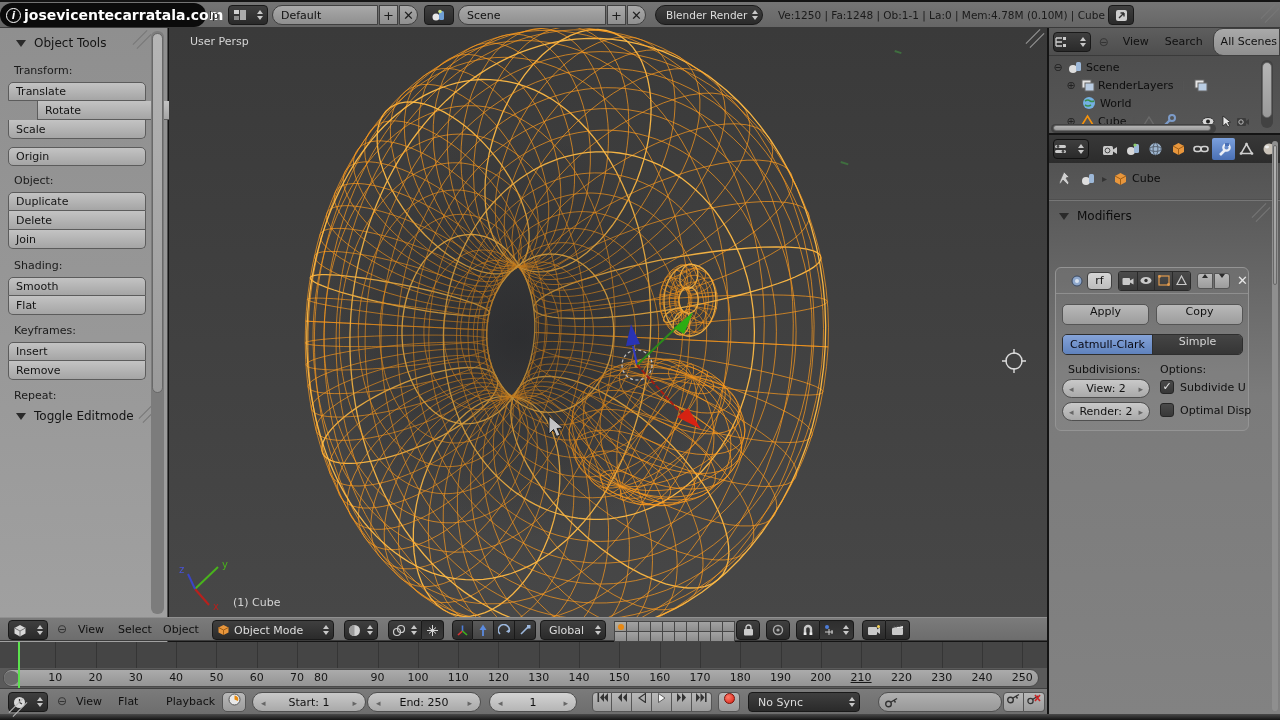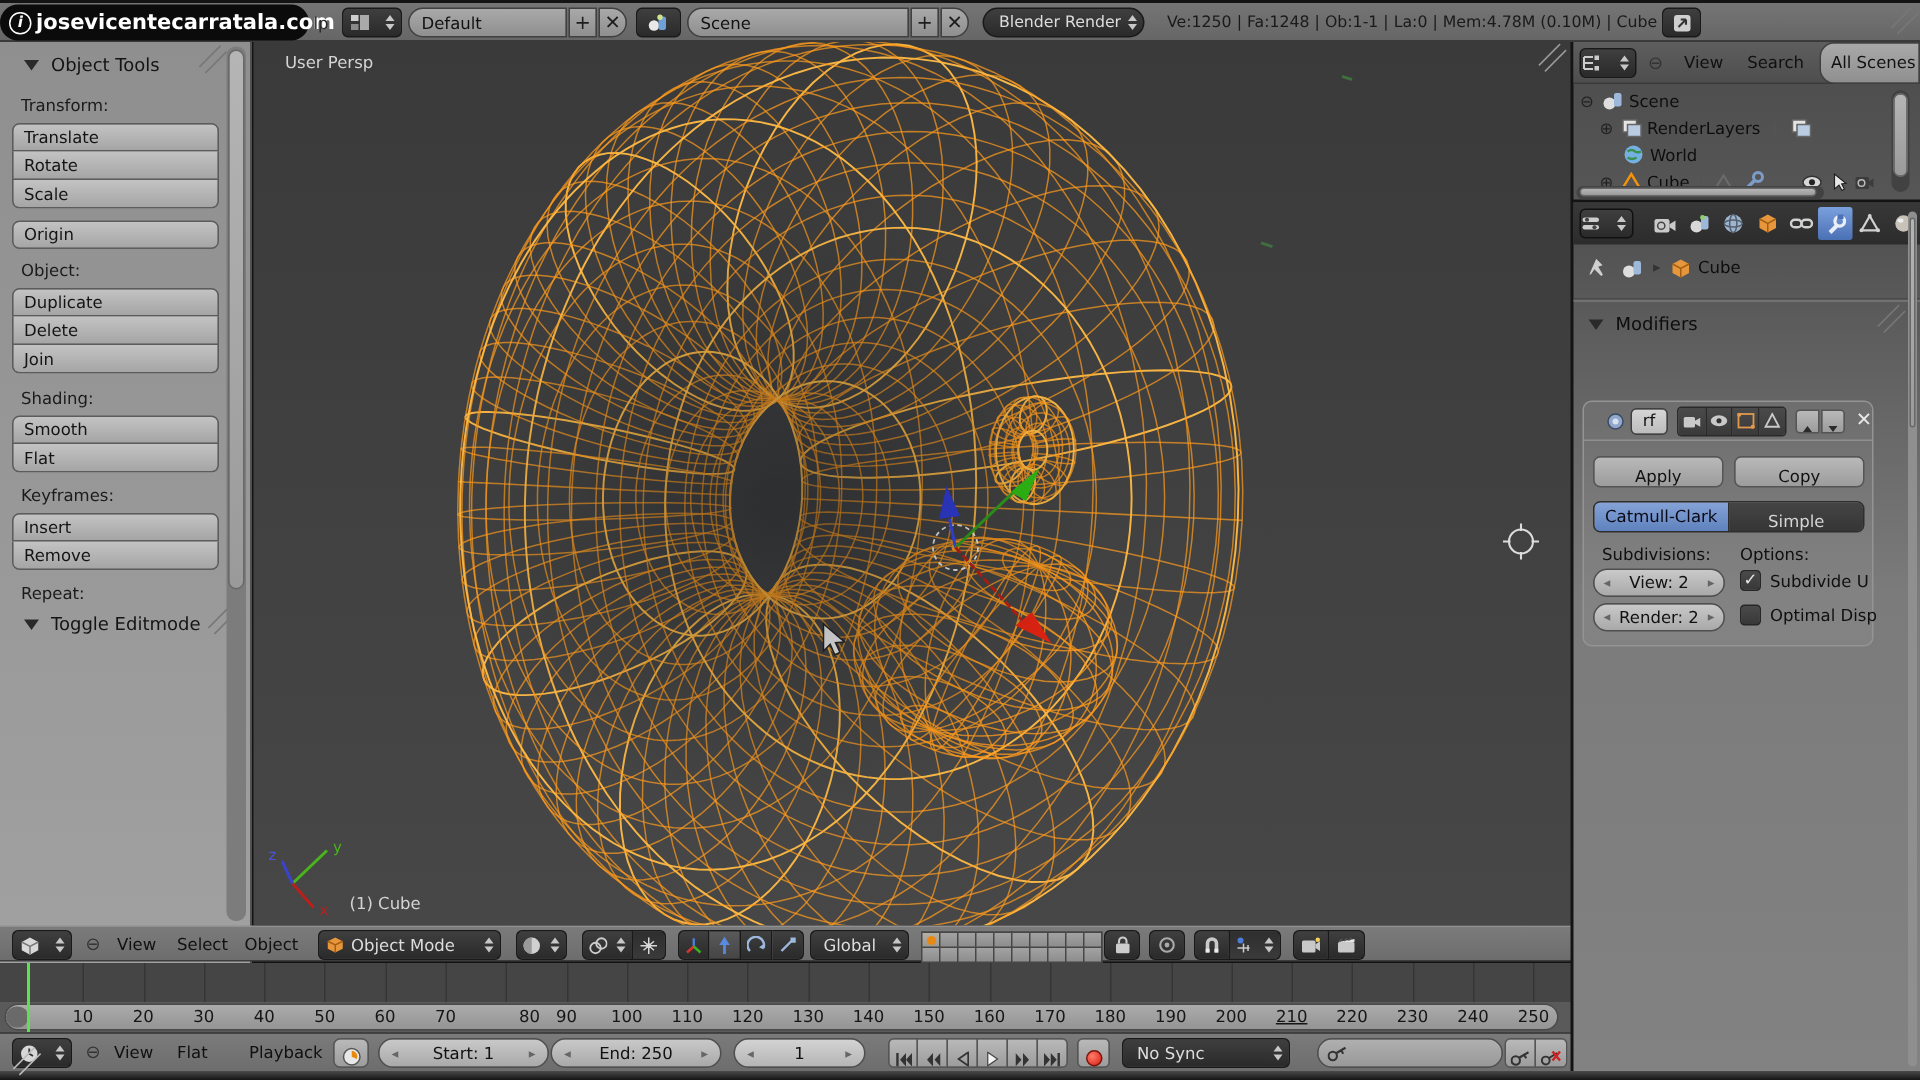--- a/index.html
+++ b/index.html
@@ -56,21 +56,21 @@
 
 #v3d-header{position:absolute;left:0;top:617px;width:1047px;height:24px;background:linear-gradient(#7b7b7b,#6d6d6d);border-top:1px solid #909090;border-bottom:1px solid #3c3c3c;}
 #timeline-dark{position:absolute;left:0;top:642px;width:1047px;height:26px;background:#454545;}
 #ruler{position:absolute;left:0;top:668px;width:1047px;height:20px;background:#5a5a5a;}
 #ruler .ruler-pill{position:absolute;left:3px;top:1px;width:1036px;height:18px;background:linear-gradient(#ababab,#949494);border-radius:9px;border:1px solid #4a4a4a;}
 .tick-label{position:absolute;top:3px;width:30px;text-align:center;font-size:11px;color:#161616;}
 .tick-line{position:absolute;top:0;width:1px;height:26px;background:rgba(0,0,0,.22);}
 #playhead{position:absolute;width:2px;background:#5ce24e;}
 #tl-header{position:absolute;left:0;top:688px;width:1047px;height:26px;background:linear-gradient(#7b7b7b,#6d6d6d);border-top:1px solid #3f3f3f;}
 #bottom-edge{position:absolute;left:0;top:714px;width:1280px;height:6px;background:linear-gradient(#4a4a4a,#141414);}
-.hbtn{background:linear-gradient(#b9b9b9,#9c9c9c);border:1px solid #555;display:flex;align-items:flex-end;justify-content:center;}
+.hbtn{background:linear-gradient(#b9b9b9,#9c9c9c);border:1px solid #555;display:flex;align-items:flex-start;justify-content:center;}
 .menu-item{font-size:11px;color:#101010;position:absolute;top:5px;}
 .minus-circle{font-size:12px;color:#333;}
 .layer-grid{position:absolute;display:grid;grid-template-columns:repeat(5,11px);grid-template-rows:repeat(2,9px);border:1px solid #474747;background:#474747;gap:1px;}
 .layer-cell{background:linear-gradient(#a2a2a2,#8d8d8d);position:relative;}
 .layer-cell.active{background:linear-gradient(#b5b0a4,#9d9890);}
 .layer-cell.active::after{content:"";position:absolute;left:2.5px;top:1.5px;width:6px;height:6px;border-radius:50%;background:#e98912;}
 svg{display:block}
 text{font-family:"DejaVu Sans",sans-serif;}
 </style>
 </head>
@@ -146,21 +146,21 @@
       <span>Object Tools</span>
     </div>
     <div class="grip" style="left:126px;top:6px;">
         <i></i>
         <i></i>
       </div>
     <span class="shelf-label" style="top:36px;">Transform:</span>
     <button class="tool-btn tb-top" style="top:54px;">
         <span>Translate</span>
       </button>
-    <button class="tool-btn tb-mid" style="top:73px;">
+    <button class="tool-btn tb-mid" style="top:73px;margin-left:29px;">
         <span>Rotate</span>
       </button>
     <button class="tool-btn tb-bot" style="top:92px;">
         <span>Scale</span>
       </button>
     <button class="tool-btn tb-solo" style="top:119px;">
         <span>Origin</span>
       </button>
     <span class="shelf-label" style="top:146px;">Object:</span>
     <button class="tool-btn tb-top" style="top:164px;">
@@ -605,21 +605,21 @@
       <div class="hbtn abs" style="left:6px;top:36px;width:87px;height:21px;border-radius:5px;font-size:11px;color:#111;">
           <span>Apply</span>
         </div>
       <div class="hbtn abs" style="left:100px;top:36px;width:87px;height:21px;border-radius:5px;font-size:11px;color:#111;">
           <span>Copy</span>
         </div>
       <div class="abs" style="left:6px;top:66px;width:181px;height:21px;display:flex;border:1px solid #2e2e2e;border-radius:5px;overflow:hidden;">
         <div style="flex:1;background:linear-gradient(#85a3d8,#5f82bd);display:flex;align-items:center;justify-content:center;font-size:11px;color:#0a0a14;">
             <span>Catmull-Clark</span>
           </div>
-        <div style="flex:1;background:linear-gradient(#454545,#353535);display:flex;align-items:flex-end;justify-content:center;font-size:11px;color:#d5d5d5;border-left:1px solid #2e2e2e;">
+        <div style="flex:1;background:linear-gradient(#454545,#353535);display:flex;align-items:flex-start;justify-content:center;font-size:11px;color:#d5d5d5;border-left:1px solid #2e2e2e;">
             <span>Simple</span>
           </div>
       </div>
       <span class="prop-label" style="left:12px;top:95px;">Subdivisions:</span>
       <span class="prop-label" style="left:104px;top:95px;">Options:</span>
       <div class="num-field" style="left:6px;top:111px;width:88px;">
         <span class="na" style="left:6px;">◂</span>
         <span>View: 2</span>
         <span class="na" style="right:6px;">▸</span>
       </div>
@@ -826,21 +826,21 @@
     <div class="ruler-pill"></div>
     <div class="abs" style="left:4px;top:3px;width:15px;height:14px;border-radius:7px;background:#6a6a6a;"></div>
     <div id="ruler-ticks">
         <span class="tick-label" style="left: 40.2628px;">10</span>
         <span class="tick-label" style="left: 80.5548px;">20</span>
         <span class="tick-label" style="left: 120.847px;">30</span>
         <span class="tick-label" style="left: 161.139px;">40</span>
         <span class="tick-label" style="left: 201.431px;">50</span>
         <span class="tick-label" style="left: 241.723px;">60</span>
         <span class="tick-label" style="left: 282.015px;">70</span>
-        <span class="tick-label" style="left: 338px;">80</span>
+        <span class="tick-label" style="left: 306px;">80</span>
         <span class="tick-label" style="left: 362.599px;">90</span>
         <span class="tick-label" style="left: 402.891px;">100</span>
         <span class="tick-label" style="left: 443.183px;">110</span>
         <span class="tick-label" style="left: 483.475px;">120</span>
         <span class="tick-label" style="left: 523.767px;">130</span>
         <span class="tick-label" style="left: 564.059px;">140</span>
         <span class="tick-label" style="left: 604.351px;">150</span>
         <span class="tick-label" style="left: 644.643px;">160</span>
         <span class="tick-label" style="left: 684.935px;">170</span>
         <span class="tick-label" style="left: 725.227px;">180</span>

